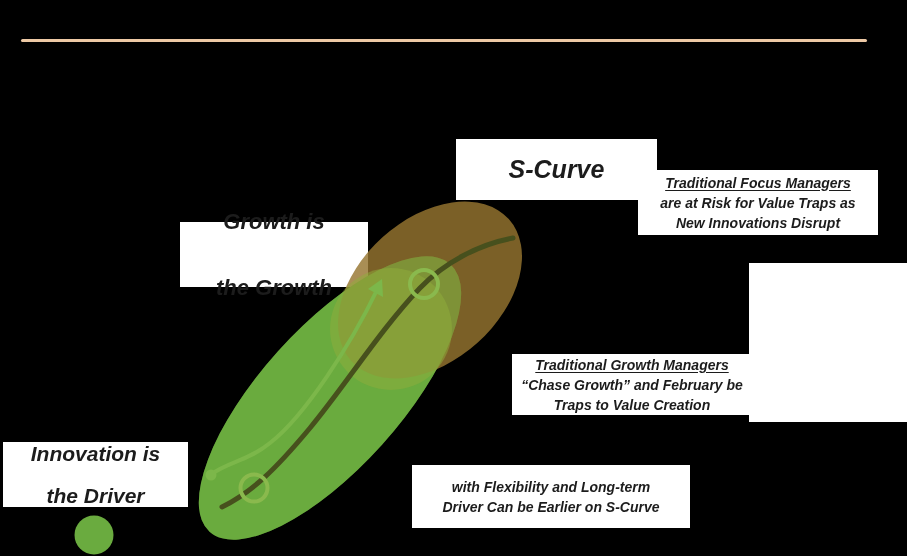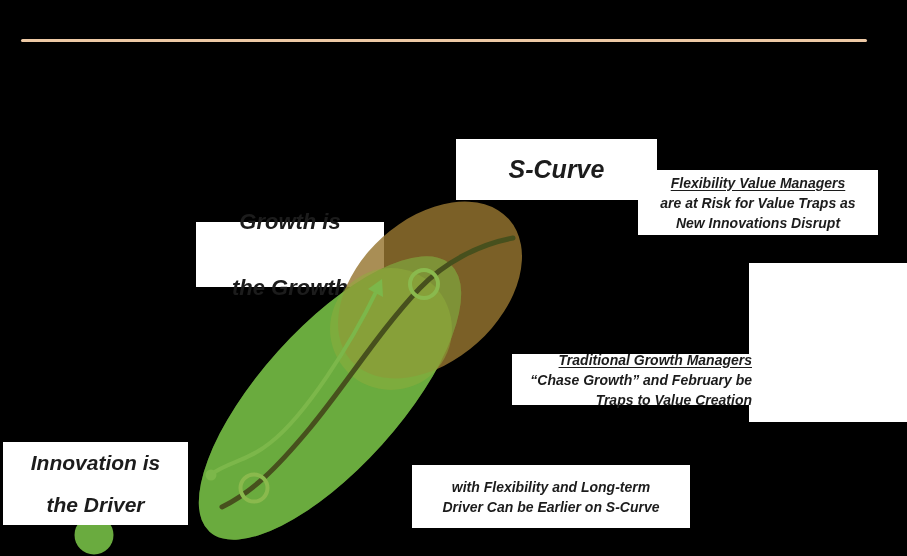--- a/index.html
+++ b/index.html
@@ -8,28 +8,28 @@
   .stage{position:absolute;inset:0;width:907px;height:556px;background:#000;}
   .divider{position:absolute;left:21px;top:39px;width:846px;height:3px;border-radius:2px;}
   .box{position:absolute;background:#fff;display:flex;flex-direction:column;
        align-items:center;justify-content:center;text-align:center;z-index:3;}
   .box .ln{white-space:nowrap;font-style:italic;color:#1c1c1c;}
   .thesis{left:34px;top:58px;width:801px;height:55px;}
   .thesis .ln{font-size:17px;line-height:26px;font-weight:700;}
   .scurve{left:428px;top:139px;width:201px;height:61px;margin-left:28px;}
   .scurve .ttl{font-size:25px;line-height:29px;font-weight:700;}
   .scurve .sub{font-size:16px;line-height:23px;font-weight:700;}
-  .growth-label{left:196px;top:222px;width:188px;height:65px;z-index:1;gap:36px;}
+  .growth-label{left:180px;top:222px;width:188px;height:65px;z-index:1;gap:36px;}
   .growth-label .ln{font-size:22px;line-height:30px;font-weight:700;}
-  .innov-label{left:3px;top:442px;width:185px;height:83px;gap:12px;}
+  .innov-label{left:3px;top:442px;width:185px;height:65px;gap:12px;}
   .innov-label .ln{font-size:21px;line-height:30px;font-weight:700;}
   .note .ln{font-size:14px;line-height:20px;font-weight:700;}
   .note .u{text-decoration:underline;text-underline-offset:2px;}
   .note-value{left:638px;top:170px;width:240px;height:65px;}
-  .note-growth{left:512px;top:354px;width:240px;height:51px;align-items:flex-end;}
+  .note-growth{left:512px;top:354px;width:240px;height:61px;}
   .note-innov{left:412px;top:465px;width:278px;height:63px;}
   .blank-box{left:749px;top:263px;width:158px;height:159px;}
   svg.art{position:absolute;left:0;top:0;z-index:2;pointer-events:none;}
 </style>
 </head>
 <body>
 
 <div class="stage">
 
   <div class="divider" style="background-color: rgb(237, 201, 165);"></div>
@@ -52,21 +52,21 @@
     <circle cx="424" cy="284" r="14" fill="none" stroke-width="4" stroke="#8ab94d"></circle>
     <circle cx="211" cy="475" r="5.5" fill="#7cb74a"></circle>
     <circle cx="94" cy="535" r="19.5" fill="#6aab3f"></circle>
   </svg>
 
   <div class="box scurve">
     <div class="ln ttl">S-Curve</div>
   </div>
 
   <div class="box note note-value">
-    <div class="ln u">Flexibility Value Managers</div>
+    <div class="ln u">Traditional Focus Managers</div>
     <div class="ln">are at Risk for Value Traps as</div>
     <div class="ln">New Innovations Disrupt</div>
   </div>
 
   <div class="box blank-box"></div>
 
   <div class="box note note-growth">
     <div class="ln u">Traditional Growth Managers</div>
     <div class="ln">“Chase Growth” and February be</div>
     <div class="ln">Traps to Value Creation</div>

